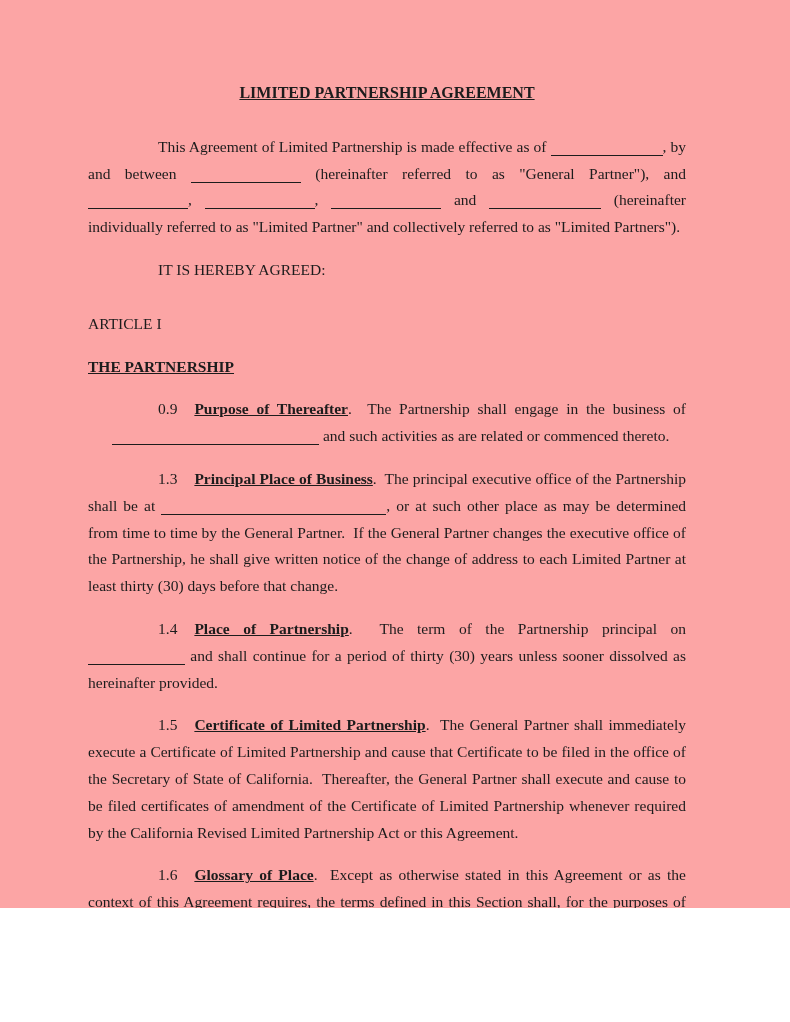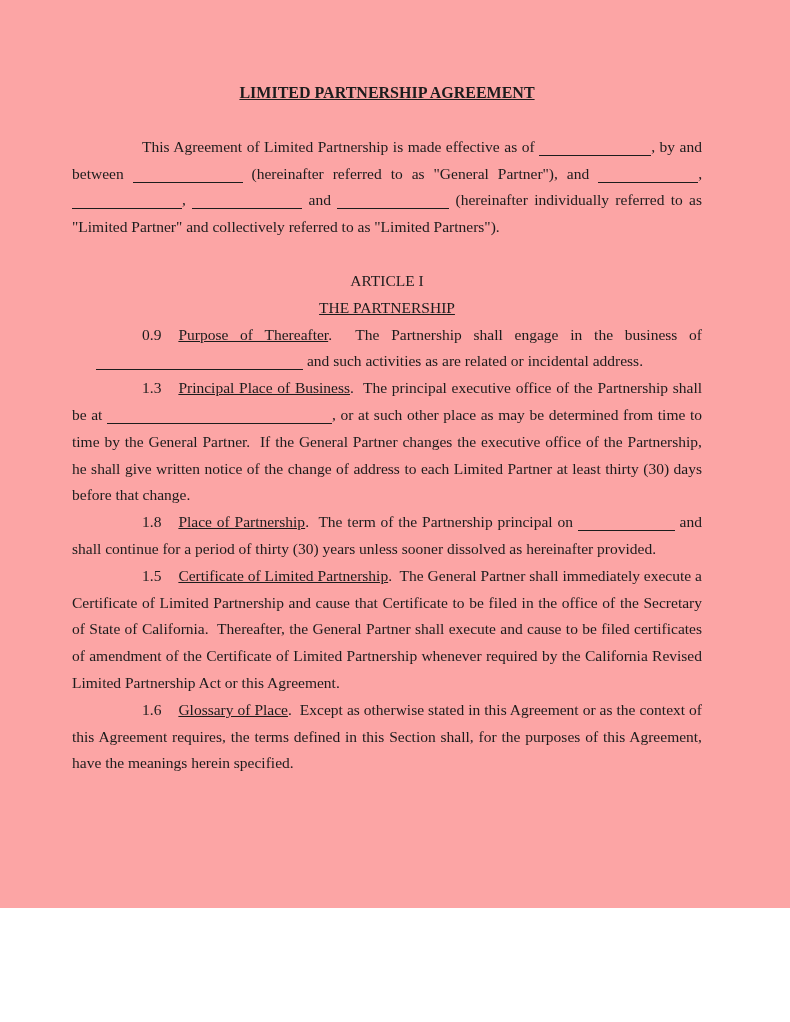--- a/index.html
+++ b/index.html
@@ -6,54 +6,55 @@
   .page{
     width:790px;height:908px;position:relative;background:#fca5a5;
     color:#1c1c1c;font-family:"Liberation Serif", "DejaVu Serif", serif;
     font-size:15.5px;line-height:26.8px;box-sizing:border-box;
     padding:80px 88px 0 72px;overflow:hidden;
   }
   .title{
     text-align:center;font-weight:bold;text-decoration:underline;
     font-size:16px;margin:0 0 27px 0;white-space:pre-wrap;
   }
-  .para{margin:0;text-align:justify;white-space:pre-wrap;}
+  .para{margin:16px;text-align:justify;white-space:pre-wrap;}
   .indent{text-indent:70px;}
-  .center{text-align:center;text-indent:0;}
+  .center{text-indent:0;}
   .article-heading{margin-top:27px;}
-  .u{text-decoration:underline;}
+  .u{text-decoration:underline;font-weight:bold;}
   .secnum{margin-right:17px;}
   .blank{
     display:inline-block;border-bottom:1.4px solid #1c1c1c;
     height:19px;vertical-align:-4px;
   }
   .pagenum{
     position:absolute;top:936px;left:0;width:100%;
     text-align:center;margin:0;
   }
 </style>
 </head>
 <body>
 
 <div class="page">
 
   <div class="title">LIMITED PARTNERSHIP AGREEMENT</div>
 
   <p class="para indent"><span>This Agreement of Limited Partnership is made effective as of </span><span class="blank" style="width:112px"></span><span>, by and between </span><span class="blank" style="width:110px"></span><span> (hereinafter referred to as "General Partner"), and </span><span class="blank" style="width:100px"></span><span>, </span><span class="blank" style="width:110px"></span><span>, </span><span class="blank" style="width:110px"></span><span> and </span><span class="blank" style="width:112px"></span><span> (hereinafter individually referred to as "Limited Partner" and collectively referred to as "Limited Partners").</span></p>
 
+  <p class="para indent">IT IS HEREBY AGREED:</p>
 
   <p class="para center article-heading">ARTICLE I</p>
   <p class="para center"><span class="u">THE PARTNERSHIP</span></p>
 
 
-  <p class="para indent"><span class="secnum">0.9</span><span class="u">Purpose of Thereafter</span><span>.  The Partnership shall engage in the business of </span><span class="blank" style="width:207px;margin-left:24px"></span><span> and such activities as are related or incidental address.</span></p>
+  <p class="para indent"><span class="secnum">0.9</span><span class="u">Purpose of Thereafter</span><span>.  The Partnership shall engage in the business of </span><span class="blank" style="width:207px;margin-left:24px"></span><span> and such activities as are related or commenced thereto.</span></p>
 
   <p class="para indent"><span class="secnum">1.3</span><span class="u">Principal Place of Business</span><span>.  The principal executive office of the Partnership shall be at </span><span class="blank" style="width:225px"></span><span>, or at such other place as may be determined from time to time by the General Partner.  If the General Partner changes the executive office of the Partnership, he shall give written notice of the change of address to each Limited Partner at least thirty (30) days before that change.</span></p>
 
-  <p class="para indent"><span class="secnum">1.8</span><span class="u">Place of Partnership</span><span>.  The term of the Partnership principal on </span><span class="blank" style="width:97px"></span><span> and shall continue for a period of thirty (30) years unless sooner dissolved as hereinafter provided.</span></p>
+  <p class="para indent"><span class="secnum">1.4</span><span class="u">Place of Partnership</span><span>.  The term of the Partnership principal on </span><span class="blank" style="width:97px"></span><span> and shall continue for a period of thirty (30) years unless sooner dissolved as hereinafter provided.</span></p>
 
   <p class="para indent"><span class="secnum">1.5</span><span class="u">Certificate of Limited Partnership</span><span>.  The General Partner shall immediately execute a Certificate of Limited Partnership and cause that Certificate to be filed in the office of the Secretary of State of California.  Thereafter, the General Partner shall execute and cause to be filed certificates of amendment of the Certificate of Limited Partnership whenever required by the California Revised Limited Partnership Act or this Agreement.</span></p>
 
   <p class="para indent"><span class="secnum">1.6</span><span class="u">Glossary of Place</span><span>.  Except as otherwise stated in this Agreement or as the context of this Agreement requires, the terms defined in this Section shall, for the purposes of this Agreement, have the meanings herein specified.</span></p>
 
   <p class="para pagenum">1</p>
 
 </div>
 
 </body></html>

